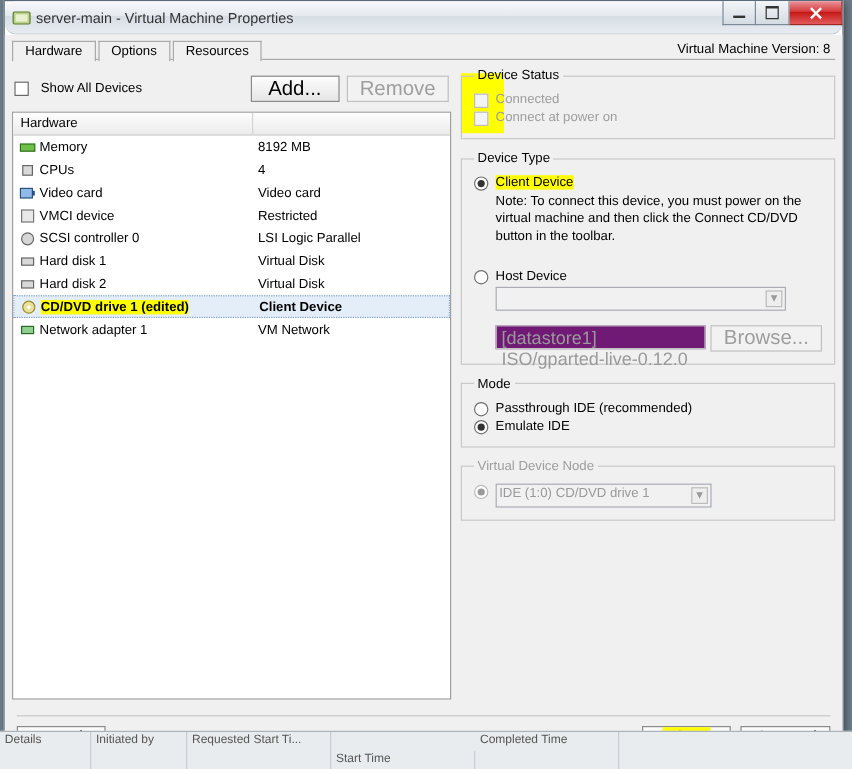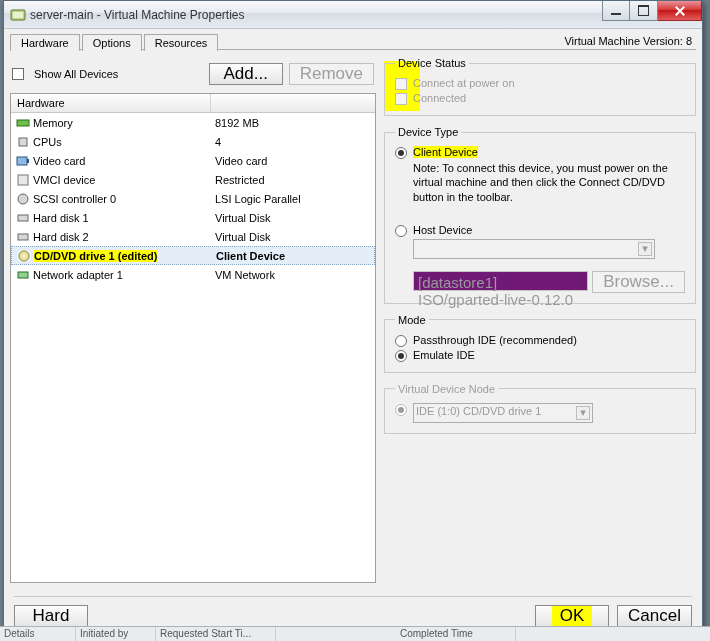--- a/index.html
+++ b/index.html
@@ -22,20 +22,21 @@
     box-shadow: 2px 2px 6px rgba(0,0,0,.4);
   }
   .titlebar {
     height: 28px;
     background: linear-gradient(#f8f9fb,#e5eaef 45%,#d7dde4 46%,#e6ecf1);
     border-bottom: 1px solid #bcc6ce;
     display: flex;
     align-items: center;
     padding: 0 0 0 6px;
     position: relative;
+    border-radius: 10px;
   }
   .titlebar-icon {
     width: 16px; height: 16px; margin-right: 4px;
     display:inline-block; position:relative;
   }
   .titlebar-icon svg { width:16px;height:16px;}
   .title-text { font-size: 12px; color:#333; }
   .win-buttons { position:absolute; right:0; top:0; display:flex; height:20px;}
   .win-btn { width:28px; height:20px; border:1px solid #7a8b97; border-top:none; background:linear-gradient(#f2f5f8,#d4dce3); display:flex;align-items:center;justify-content:center; font-family:sans-serif;}
   .win-btn + .win-btn { border-left:none;}
@@ -235,25 +236,25 @@
         </div>
       </div>
 
       <div class="right-pane" style="position:absolute;">
         <div class="hl-box" style="position:absolute;left:0;top:4px;width:36px;height:50px;z-index:0;"></div>
 
         <fieldset style="position:relative;z-index:1;">
           <legend>Device Status</legend>
           <div class="fi-row">
               <span class="chkb dis"></span>
+              <span class="dis-text">Connected</span>
+            </div>
+          <div class="fi-row">
+              <span class="chkb dis"></span>
               <span class="dis-text">Connect at power on</span>
-            </div>
-          <div class="fi-row">
-              <span class="chkb dis"></span>
-              <span class="dis-text">Connected</span>
             </div>
         </fieldset>
 
         <fieldset>
           <legend>Device Type</legend>
           <div class="fi-row">
               <span class="radio on"></span>
               <span class="hl">Client Device</span>
             </div>
           <div class="note">Note: To connect this device, you must power on the virtual machine and then click the Connect CD/DVD button in the toolbar.</div>
@@ -306,19 +307,19 @@
       <span class="spacer"></span>
       <span class="btn">
           <span class="hl" style="padding:0 8px;">OK</span>
         </span>
       <span style="width:8px;"></span>
       <span class="btn">Cancel</span>
     </div>
   </div>
 </div>
 
-<div style="position:absolute;left:0;bottom:0;width:710px;height:15px;background:#e8ecef;border-top:1px solid #aab3ba;display:flex;font-size:10px;color:#555;">
+<div style="position:absolute;left:0;bottom:0;width:710px;height:32px;background:#e8ecef;border-top:1px solid #aab3ba;display:flex;font-size:10px;color:#555;">
   <span style="width:76px;padding:1px 4px;border-right:1px solid #c7ced4;">Details</span>
   <span style="width:80px;padding:1px 4px;border-right:1px solid #c7ced4;">Initiated by</span>
   <span style="width:120px;padding:1px 4px;border-right:1px solid #c7ced4;">Requested Start Ti...</span>
   <span style="width:120px;padding:1px 4px;border-right:1px solid #c7ced4;margin-top:16px;">Start Time</span>
   <span style="width:120px;padding:1px 4px;border-right:1px solid #c7ced4;">Completed Time</span>
 </div>
 
 </body></html>

